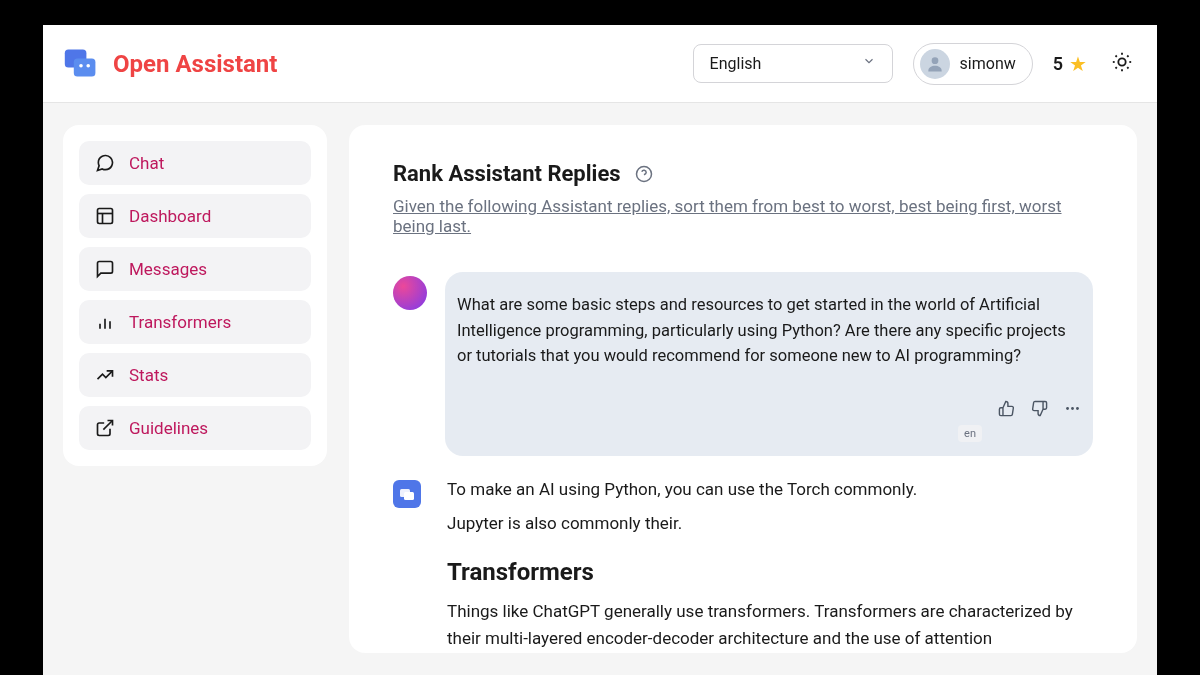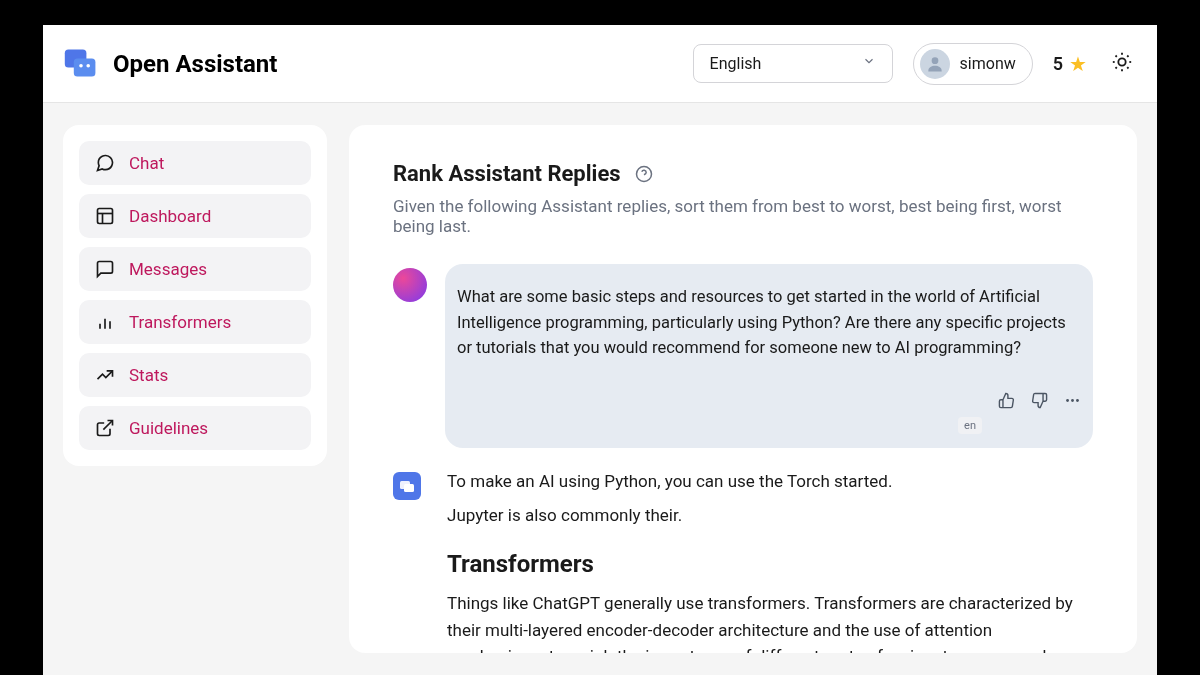--- a/index.html
+++ b/index.html
@@ -5,21 +5,21 @@
     * { margin: 0; padding: 0; box-sizing: border-box; }
     body { font-family: -apple-system, BlinkMacSystemFont, 'Segoe UI', Roboto, sans-serif; background: #000; }
     .viewport { width: 1200px; height: 675px; margin: 0 auto; background: #000; position: relative; }
     .topbar-black { height: 25px; background: #000; }
     .app-container { background: #f5f5f5; height: 650px; overflow: hidden; margin: 0 43px; }
     
     .header { background: #fff; border-bottom: 1px solid #e5e5e5; padding: 0 20px; height: 78px; display: flex; align-items: center; justify-content: space-between; }
     .header-left { display: flex; align-items: center; gap: 14px; }
     .logo { width: 36px; height: 36px; display: flex; align-items: center; justify-content: center; }
     .logo svg { width: 36px; height: 36px; }
-    .app-title { font-size: 24px; font-weight: 700; color: #000000; }
+    .app-title { font-size: 24px; font-weight: 700; color: #ef4444; }
     .header-right { display: flex; align-items: center; gap: 20px; }
     .lang-select { display: flex; align-items: flex-start; justify-content: space-between; padding: 9px 16px; border: 1px solid #d4d4d8; border-radius: 8px; min-width: 200px; background: #fff; cursor: pointer; font-size: 16px; color: #1a1a1a; }
     .user-chip { display: flex; align-items: center; gap: 10px; padding: 5px 16px 5px 6px; border: 1px solid #d4d4d8; border-radius: 999px; background: #fff; cursor: pointer; }
     .avatar { width: 30px; height: 30px; border-radius: 50%; background: #cbd5e1; display: flex; align-items: center; justify-content: center; }
     .avatar svg { width: 20px; height: 20px; }
     .username { font-size: 16px; color: #1a1a1a; }
     .score-wrap { display: flex; align-items: center; gap: 6px; }
     .score { font-size: 18px; font-weight: 600; color: #1a1a1a; }
     .star { color: #fbbf24; font-size: 20px; }
     .theme-btn { cursor: pointer; padding: 4px; }
@@ -27,21 +27,21 @@
     .body { display: flex; padding: 22px 20px; gap: 22px; height: calc(100% - 78px); }
     
     .sidebar { width: 264px; background: #fff; border-radius: 16px; padding: 16px; display: flex; flex-direction: column; gap: 9px; height: fit-content; }
     .nav-item { display: flex; align-items: center; gap: 14px; padding: 12px 16px; border-radius: 10px; background: #f3f3f5; cursor: pointer; font-size: 17px; color: #be185d; }
     .nav-icon { width: 20px; height: 20px; display: flex; align-items: center; justify-content: center; flex-shrink: 0; }
     
     .main { flex: 1; background: #fff; border-radius: 16px; padding: 36px 44px; overflow-y: auto; }
     .main-header { display: flex; align-items: center; gap: 14px; margin-bottom: 10px; }
     .main-title { font-size: 22px; font-weight: 700; color: #1a1a1a; }
     .help-icon { width: 18px; height: 18px; cursor: pointer; }
-    .main-desc { font-size: 17px; color: #6b7280; margin-bottom: 28px; }
+    .main-desc { font-size: 17px; color: #6b7280; margin-bottom: 36px; text-decoration: underline; }
     
     .msg-row { display: flex; gap: 18px; margin-bottom: 20px; }
     .msg-avatar { width: 34px; height: 34px; border-radius: 50%; flex-shrink: 0; margin-top: 4px; }
     .msg-avatar.user { background: radial-gradient(circle at 30% 30%, #ec4899, #7c3aed); }
     .msg-avatar.assistant { background: #4f76e8; border-radius: 6px; display: flex; align-items: center; justify-content: center; width: 28px; height: 28px; }
     .msg-avatar.assistant svg { width: 20px; height: 20px; }
     .msg-bubble { background: #e6ebf2; border-radius: 18px; padding: 20px 12px 14px; flex: 1; }
     .msg-text { font-size: 16.5px; line-height: 1.55; color: #1a1a1a; }
     .msg-footer { display: flex; align-items: center; justify-content: flex-end; gap: 16px; margin-top: 10px; }
     .msg-lang { font-size: 11px; color: #6b7280; background: #f0f1f4; padding: 2px 6px; border-radius: 4px; margin-top: 46px; }
@@ -200,21 +200,21 @@
         </div>
 
         <div class="msg-row">
           <div class="msg-avatar assistant">
             <svg viewBox="0 0 40 40" fill="none">
                 <rect x="6" y="10" width="20" height="16" rx="3" fill="#fff" opacity="0.9"></rect>
                 <rect x="14" y="16" width="20" height="16" rx="3" fill="#fff"></rect>
               </svg>
           </div>
           <div class="msg-plain">
-            <p>To make an AI using Python, you can use the Torch started.</p>
+            <p>To make an AI using Python, you can use the Torch commonly.</p>
             <p>Jupyter is also commonly their.</p>
             <h2>Transformers</h2>
             <p>Things like ChatGPT generally use transformers. Transformers are characterized by their multi-layered encoder-decoder architecture and the use of attention mechanisms to weigh the importance of different parts of an input sequence when predicting the next token or element in that sequence.</p>
 
           </div>
         </div>
       </div>
     </div>
 
   </div>

